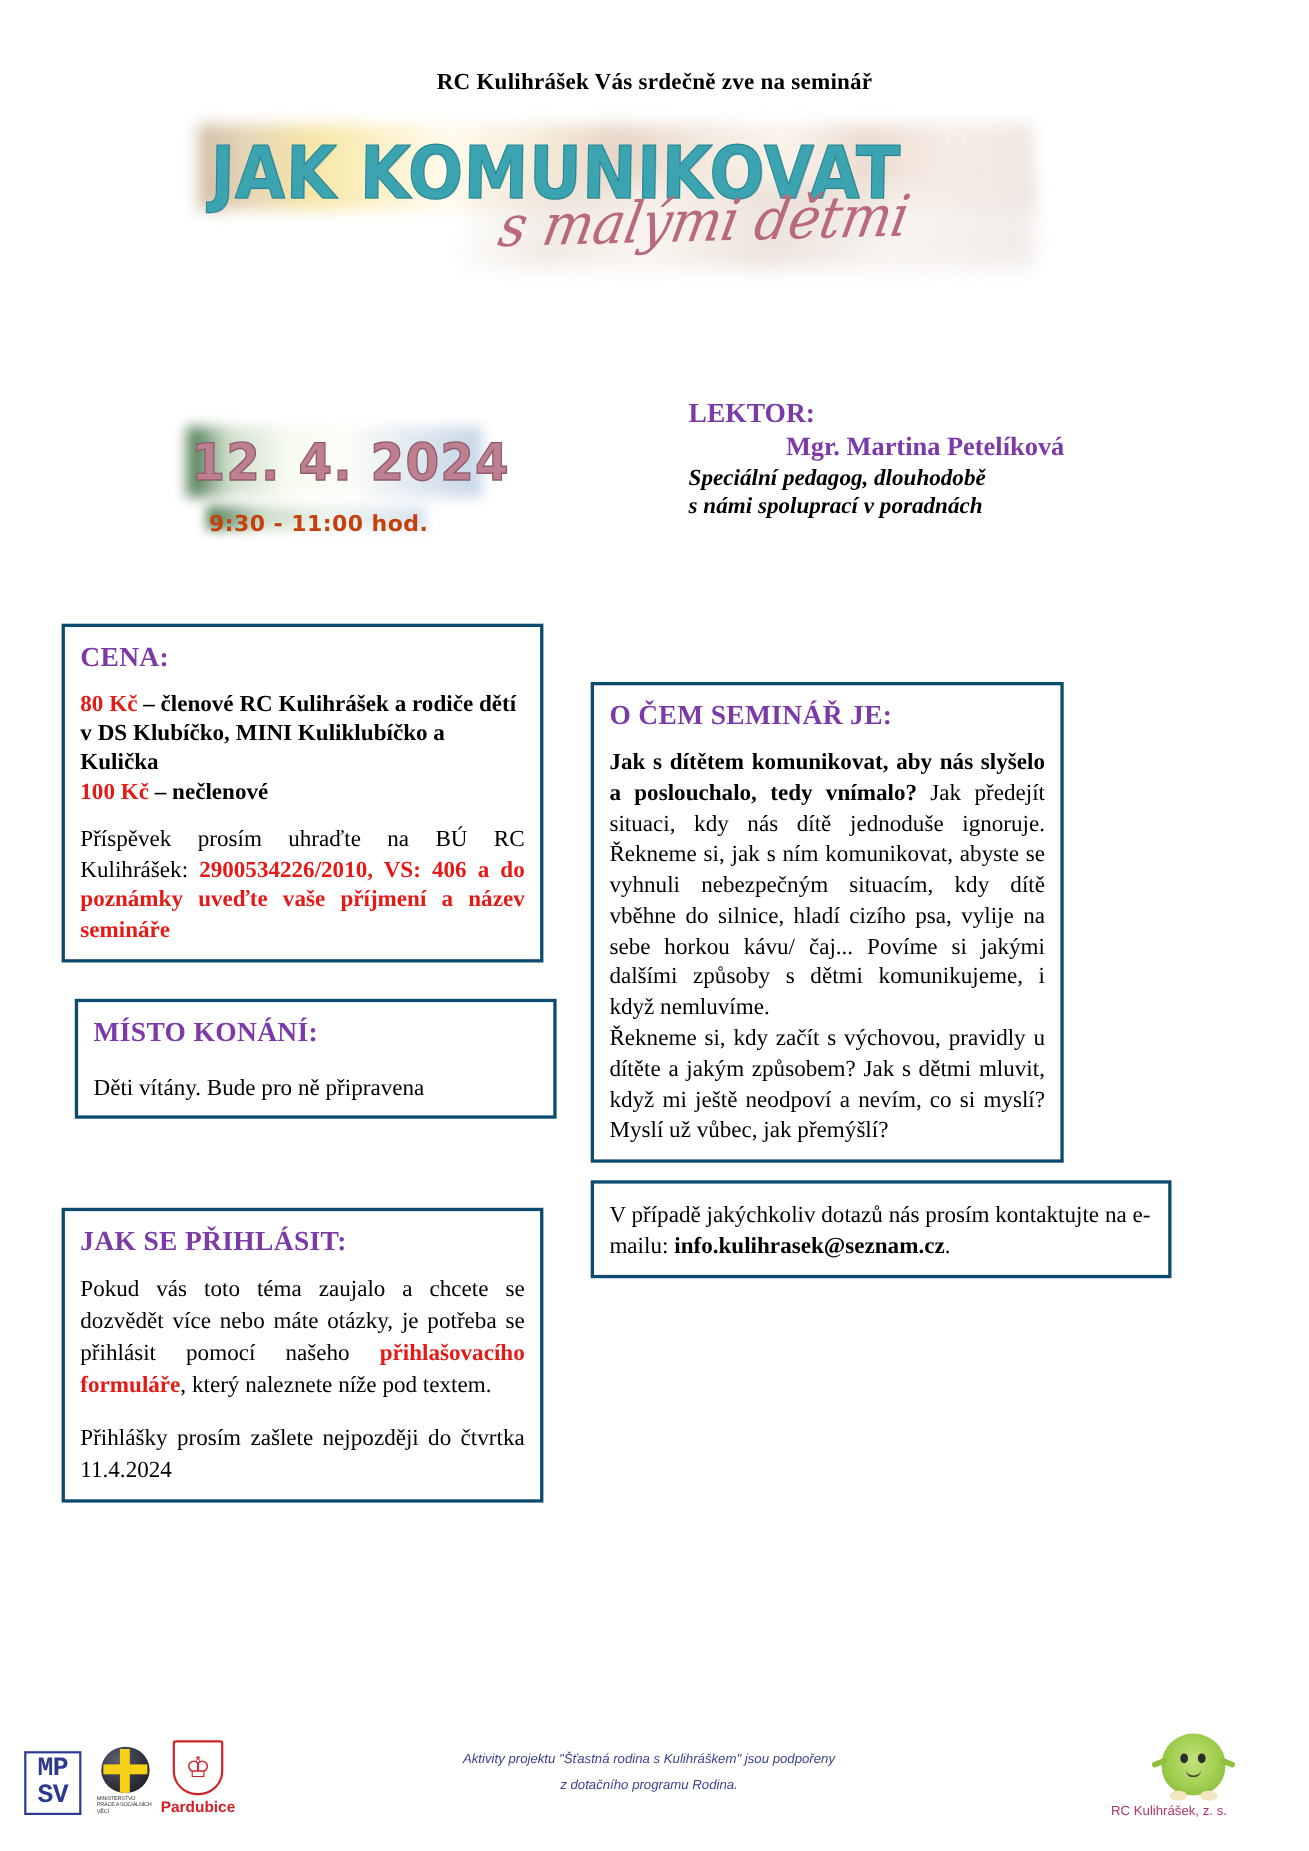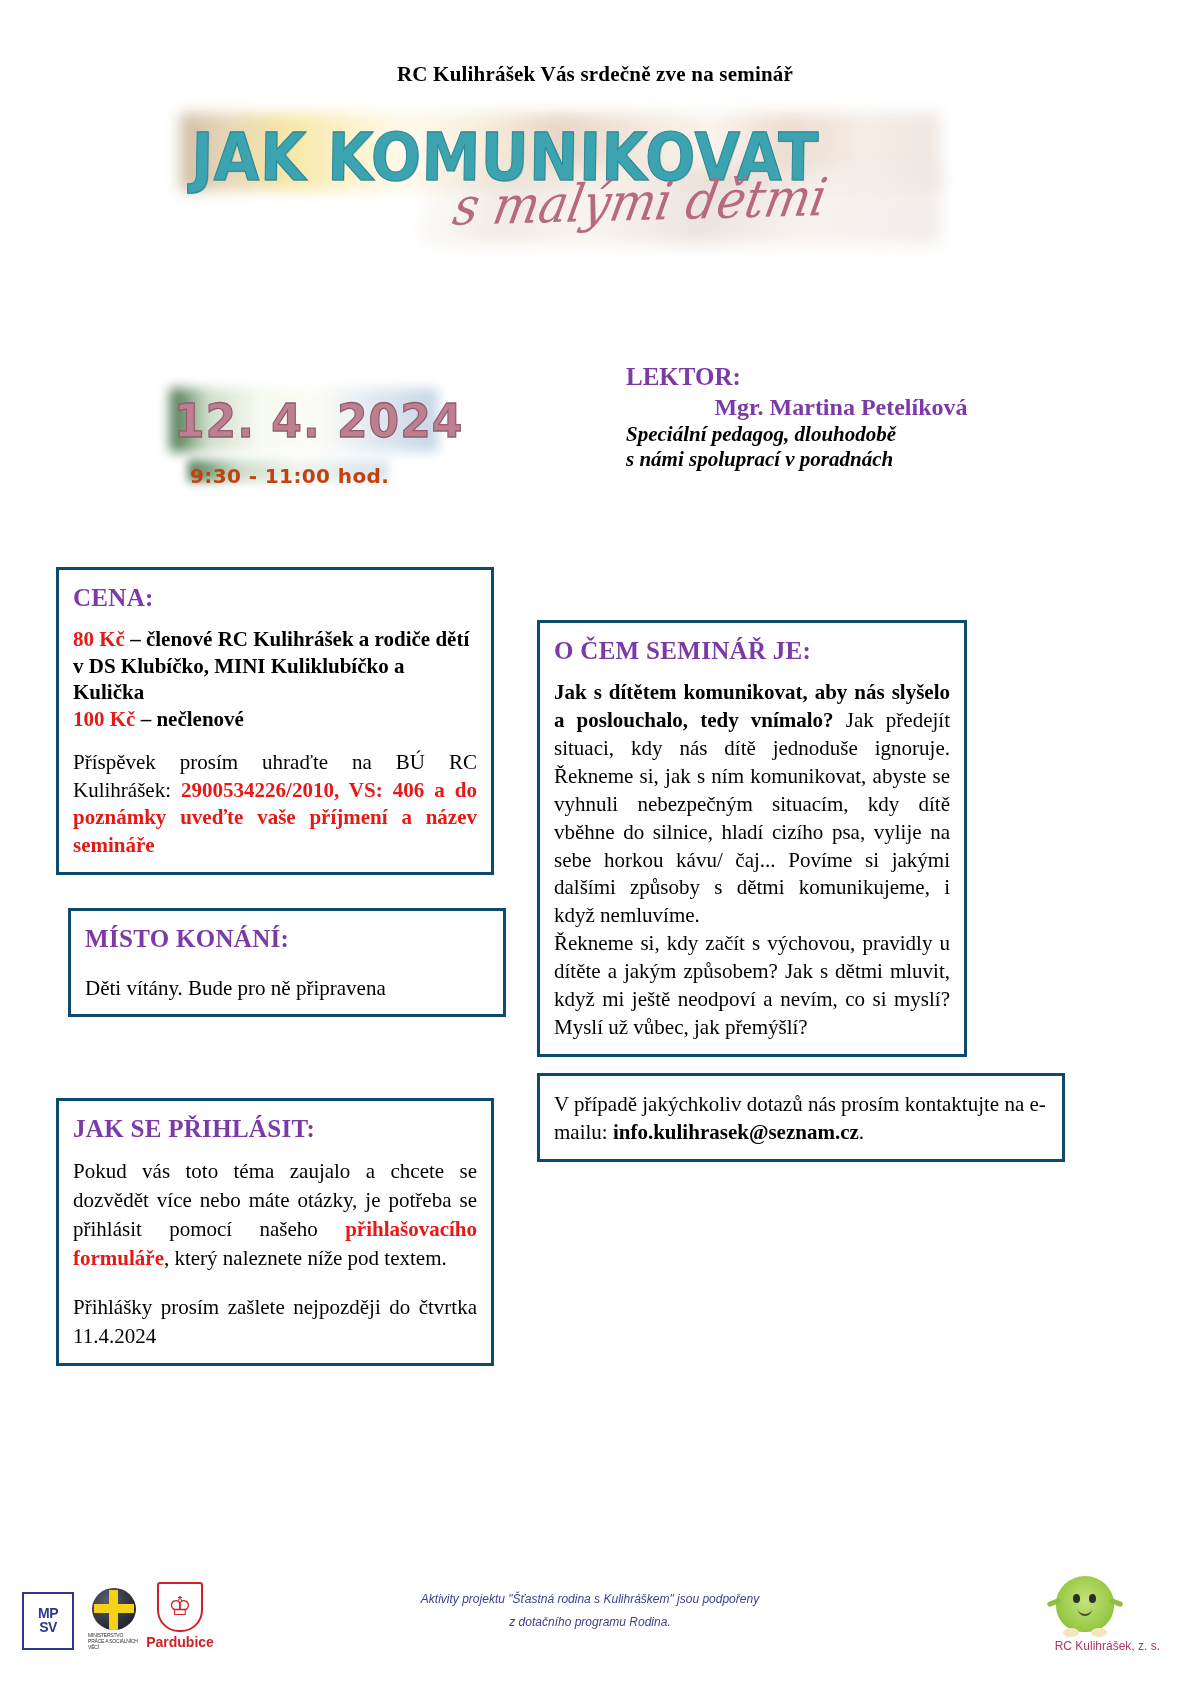--- a/index.html
+++ b/index.html
@@ -270,22 +270,22 @@
     line-height: 1.35;
   }
 
   
   .footer { position: absolute; left: 0; top: 1560px; width: 1190px; height: 123px; }
 
   .logo-row { position: absolute; left: 22px; top: 22px; display: flex; align-items: flex-end; gap: 14px; }
   .logo-mpsv {
     width: 52px; height: 58px; border: 2px solid #2b3a8f; box-sizing: border-box;
     display: flex; flex-direction: column; align-items: center; justify-content: center;
-    color: #2b3a8f; font-family: Liberation Sans, sans-serif; font-weight: bold;
-    font-size: 14px; line-height: .98; letter-spacing: -.5px; text-align: center;
+    color: #2b3a8f; font-family: Liberation Mono, monospace; font-weight: bold;
+    font-size: 24px; line-height: .98; letter-spacing: -.5px; text-align: center;
   }
   .logo-eu { width: 52px; height: 62px; display: flex; flex-direction: column; align-items: center; }
   .eu-ball {
     width: 44px; height: 44px; border-radius: 50%;
     background: radial-gradient(circle at 35% 30%, #5a5f70 0%, #2c2f3a 60%, #14161d 100%);
     position: relative; overflow: hidden;
   }
   .eu-cross-v { position: absolute; left: 17px; top: 2px; width: 9px; height: 40px; background: #f7d117; }
   .eu-cross-h { position: absolute; left: 2px; top: 16px; width: 40px; height: 9px; background: #f7d117; }
   .eu-caption { font-family: "Liberation Sans", sans-serif; font-size: 5px; color: #333; margin-top: 2px; letter-spacing: -.2px; }
@@ -296,21 +296,21 @@
   }
   .pard-horse { font-size: 26px; color: #d22027; line-height: 1; }
   .pard-name { font-family: Liberation Sans, sans-serif; font-weight: bold; font-size: 14px; color: #d22027; margin-top: 2px; }
 
   .footer-note {
     position: absolute; left: 330px; top: 28px; width: 520px; text-align: center;
     font-family: "Liberation Sans", sans-serif; font-style: italic; font-size: 12px;
     color: #3a3f8f; line-height: 1.9;
   }
 
-  .footer-brand { position: absolute; right: 30px; top: 16px; width: 150px; text-align: right; }
+  .footer-brand { position: absolute; right: 30px; top: 16px; width: 150px; text-align: left; }
   .brand-mascot {
     width: 58px; height: 56px; margin: 0 auto;
     background: radial-gradient(ellipse at 50% 45%, #c3e27c 0%, #9ccb4a 60%, #7fb032 100%);
     border-radius: 50% 50% 46% 46%; position: relative;
   }
   .brand-eye { position: absolute; top: 18px; width: 7px; height: 9px; border-radius: 50%; background: #2d2d2d; }
   .brand-eye.l { left: 17px; }
   .brand-eye.r { left: 33px; }
   .brand-mouth { position: absolute; left: 22px; top: 31px; width: 14px; height: 7px; border-bottom: 2px solid #4a4a2a; border-radius: 0 0 14px 14px; }
   .brand-arm { position: absolute; top: 24px; width: 14px; height: 5px; background: #8fbf3f; border-radius: 3px; }

